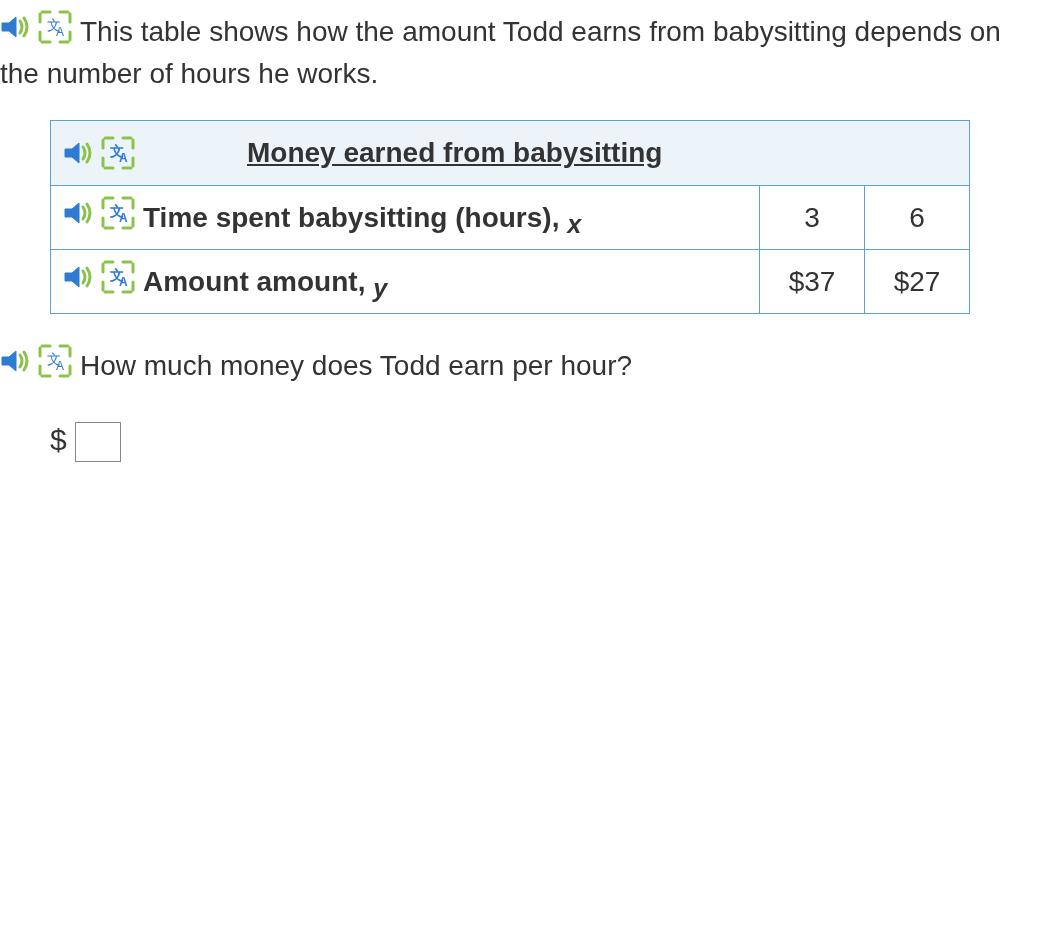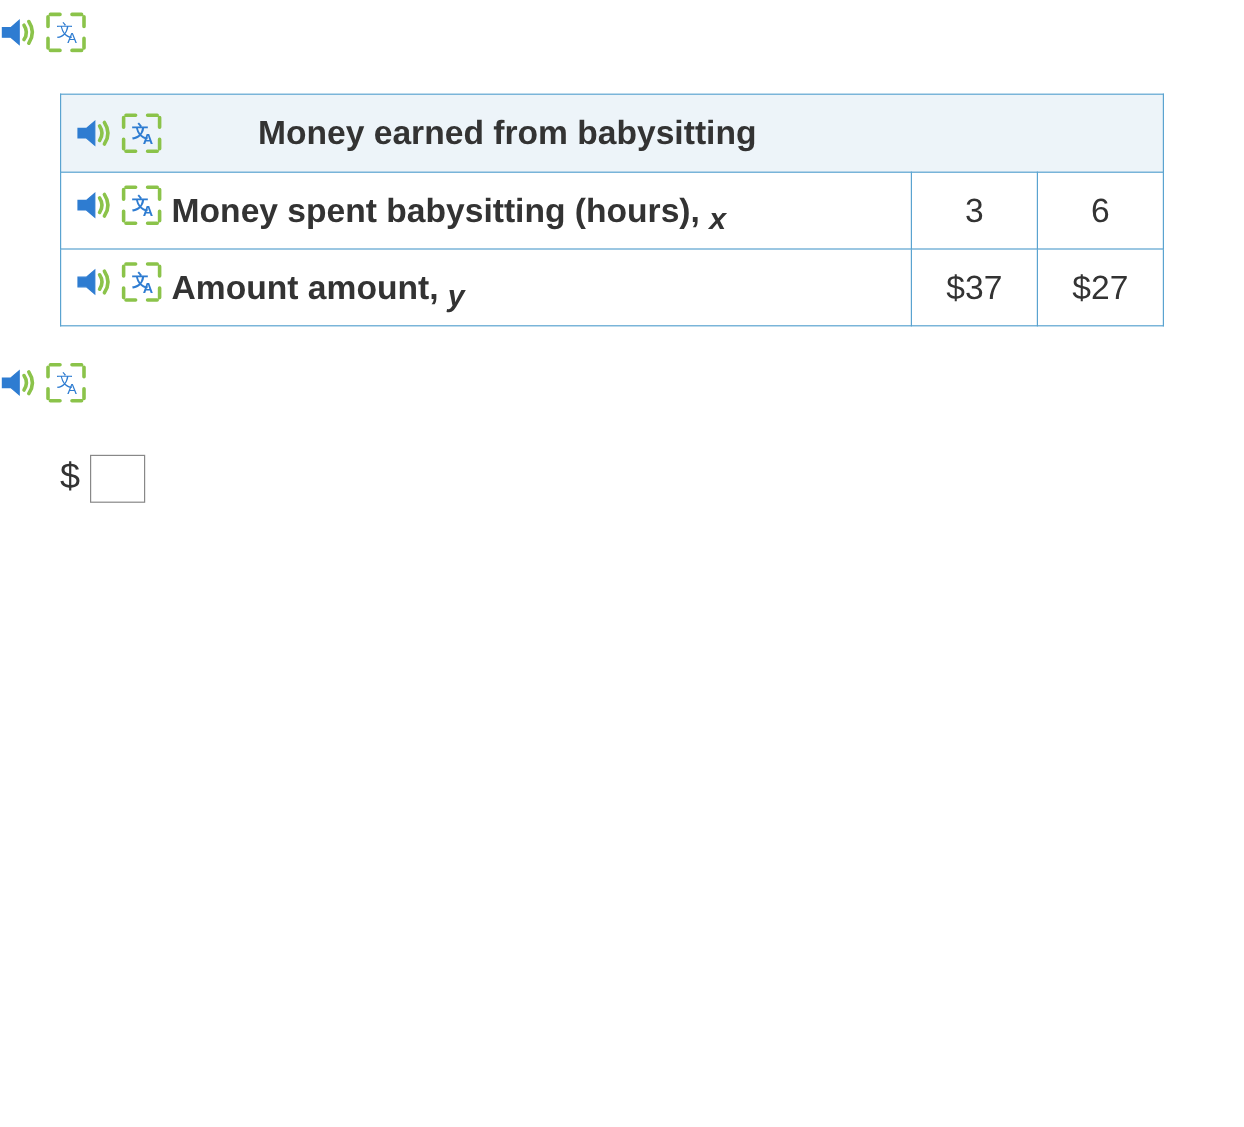--- a/index.html
+++ b/index.html
@@ -78,22 +78,23 @@
     display:inline-flex;
     align-items:center;
     gap:6px;
     margin-right:8px;
   }
   .title-inner{
     display:flex;
     align-items:center;
   }
   .title-text{
-    margin-left:72px;
+    margin-left:104px;
     line-height:1.3;
+    text-decoration:underline;
   }
 </style>
 </head>
 <body>
 
 <div class="problem-text">
   <span class="inline-icons-wrap">
     <span class="speaker-icon">
       <svg viewBox="0 0 32 28">
         <path d="M2 10 L9 10 L16 4 L16 24 L9 18 L2 18 Z" fill="#2e7cd1" stroke="#2e7cd1" stroke-width="1"></path>
@@ -101,21 +102,21 @@
         <path d="M24 5 Q30 14 24 23" fill="none" stroke="#8bc34a" stroke-width="3" stroke-linecap="round"></path>
       </svg>
     </span>
     <span class="translate-icon">
       <svg viewBox="0 0 34 34">
         <path d="M4 2 L12 2 M2 4 L2 12 M30 2 L22 2 M32 4 L32 12 M4 32 L12 32 M2 30 L2 22 M30 32 L22 32 M32 30 L32 22" stroke="#8bc34a" stroke-width="3" fill="none" stroke-linecap="round"></path>
         <text x="9" y="20" font-size="14" fill="#2e7cd1" font-family="sans-serif">文</text>
         <text x="18" y="26" font-size="12" fill="#2e7cd1" font-family="sans-serif">A</text>
       </svg>
     </span>
-  </span>
+  </span><span>This table shows how the amount Todd earns from babysitting depends on the number of hours he works.</span>
 </div>
 
 <table class="data-table">
   <tbody>
       <tr>
     <td class="title-cell" colspan="3">
       <div class="title-inner">
         <span class="inline-icons-wrap">
           <span class="speaker-icon">
             <svg viewBox="0 0 32 28">
@@ -146,21 +147,21 @@
             <path d="M24 5 Q30 14 24 23" fill="none" stroke="#8bc34a" stroke-width="3" stroke-linecap="round"></path>
           </svg>
         </span>
         <span class="translate-icon">
           <svg viewBox="0 0 34 34">
             <path d="M4 2 L12 2 M2 4 L2 12 M30 2 L22 2 M32 4 L32 12 M4 32 L12 32 M2 30 L2 22 M30 32 L22 32 M32 30 L32 22" stroke="#8bc34a" stroke-width="3" fill="none" stroke-linecap="round"></path>
             <text x="9" y="20" font-size="14" fill="#2e7cd1" font-family="sans-serif">文</text>
             <text x="18" y="26" font-size="12" fill="#2e7cd1" font-family="sans-serif">A</text>
           </svg>
         </span>
-      </span><span>Money spent babysitting (hours),</span>
+      </span><span>Time spent babysitting (hours),</span>
       <span class="varsub">x</span>
     </td>
     <td class="val-cell">3</td>
     <td class="val-cell">6</td>
   </tr>
   <tr>
     <td class="label-cell">
       <span class="inline-icons-wrap">
         <span class="speaker-icon">
           <svg viewBox="0 0 32 28">
@@ -194,19 +195,19 @@
         <path d="M24 5 Q30 14 24 23" fill="none" stroke="#8bc34a" stroke-width="3" stroke-linecap="round"></path>
       </svg>
     </span>
     <span class="translate-icon">
       <svg viewBox="0 0 34 34">
         <path d="M4 2 L12 2 M2 4 L2 12 M30 2 L22 2 M32 4 L32 12 M4 32 L12 32 M2 30 L2 22 M30 32 L22 32 M32 30 L32 22" stroke="#8bc34a" stroke-width="3" fill="none" stroke-linecap="round"></path>
         <text x="9" y="20" font-size="14" fill="#2e7cd1" font-family="sans-serif">文</text>
         <text x="18" y="26" font-size="12" fill="#2e7cd1" font-family="sans-serif">A</text>
       </svg>
     </span>
-  </span>
+  </span><span>How much money does Todd earn per hour?</span>
 </div>
 
 <div class="answer-box">
   <span>$</span>
   <input type="text" style="">
 </div>
 
 </body></html>

